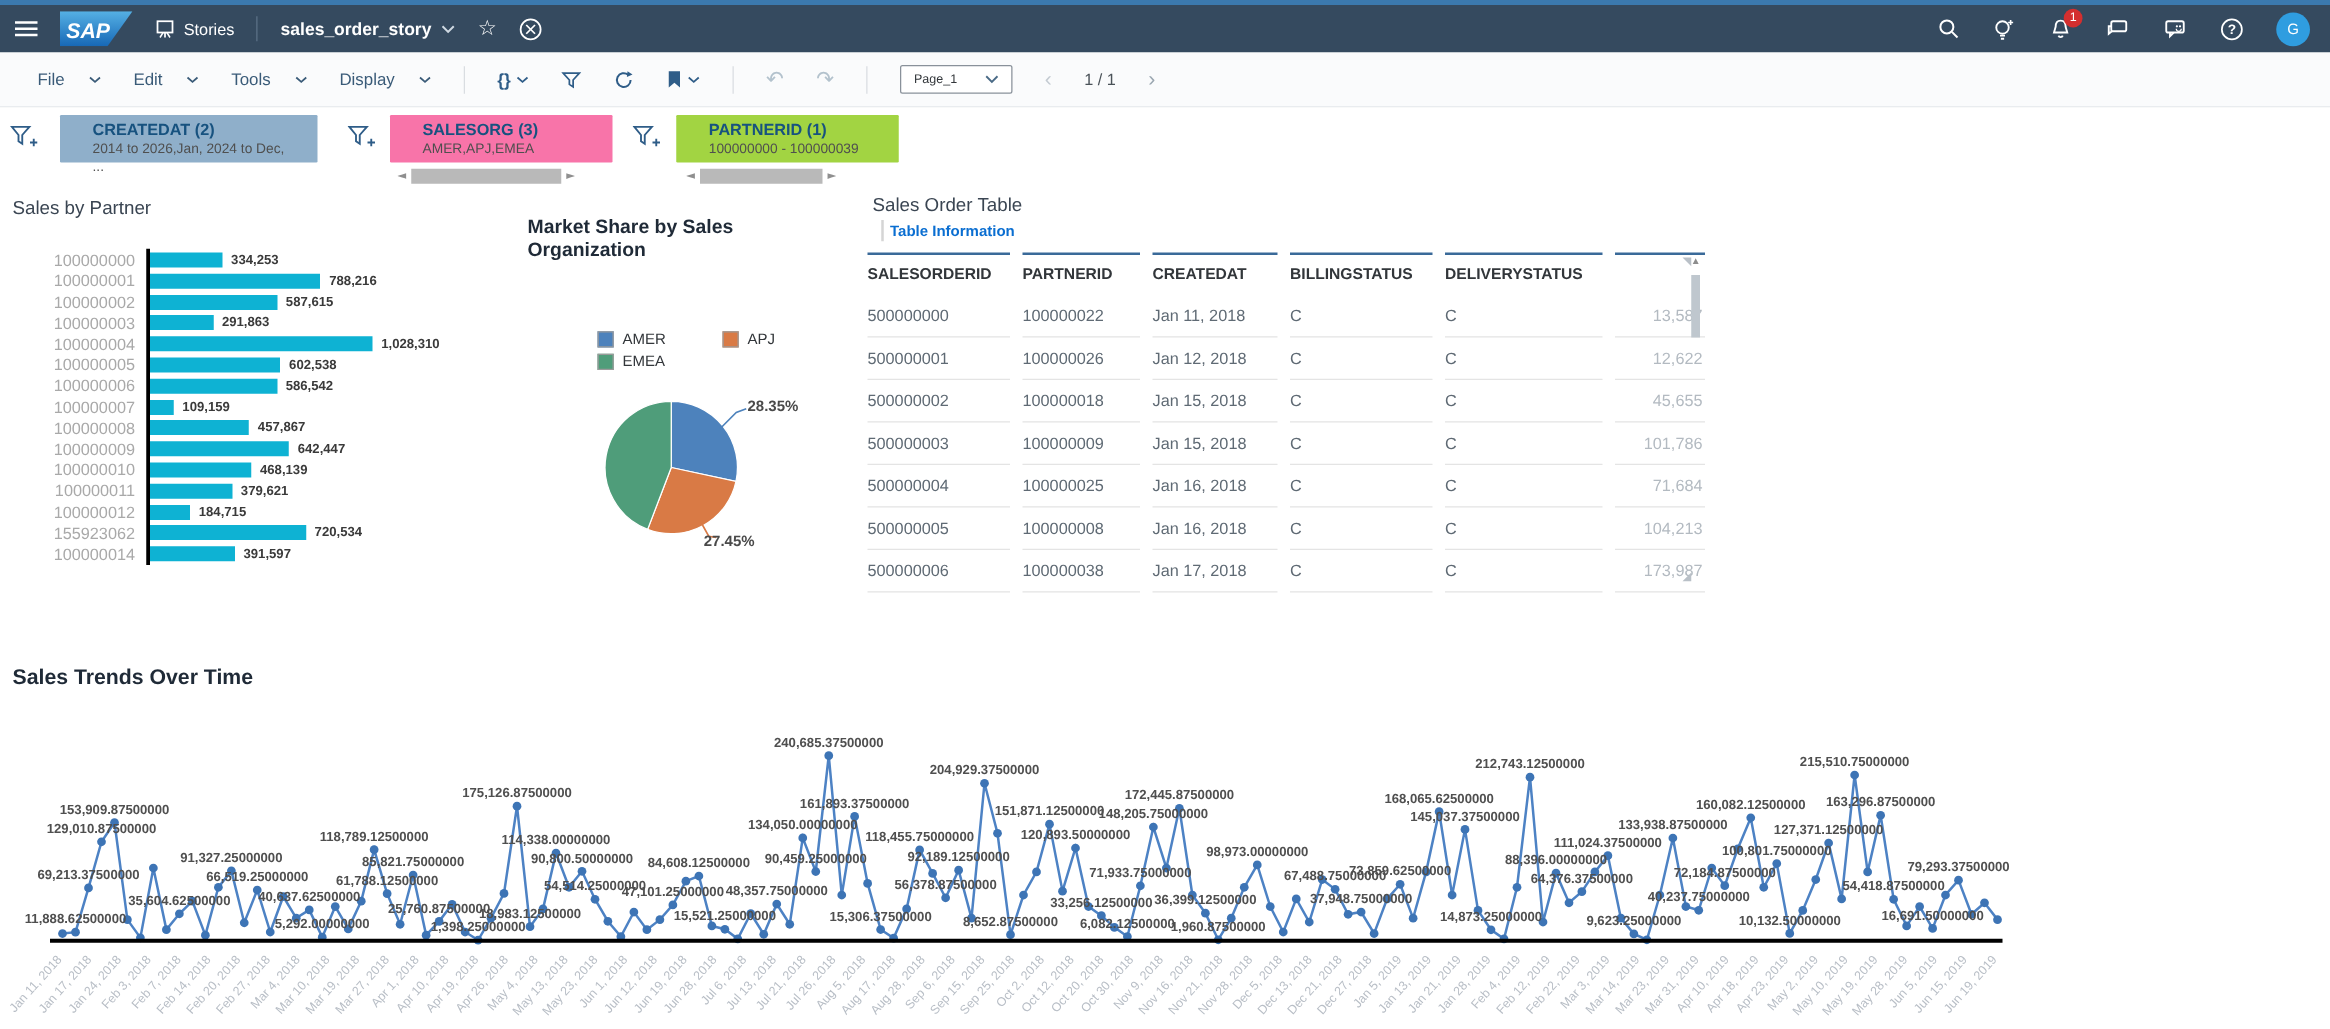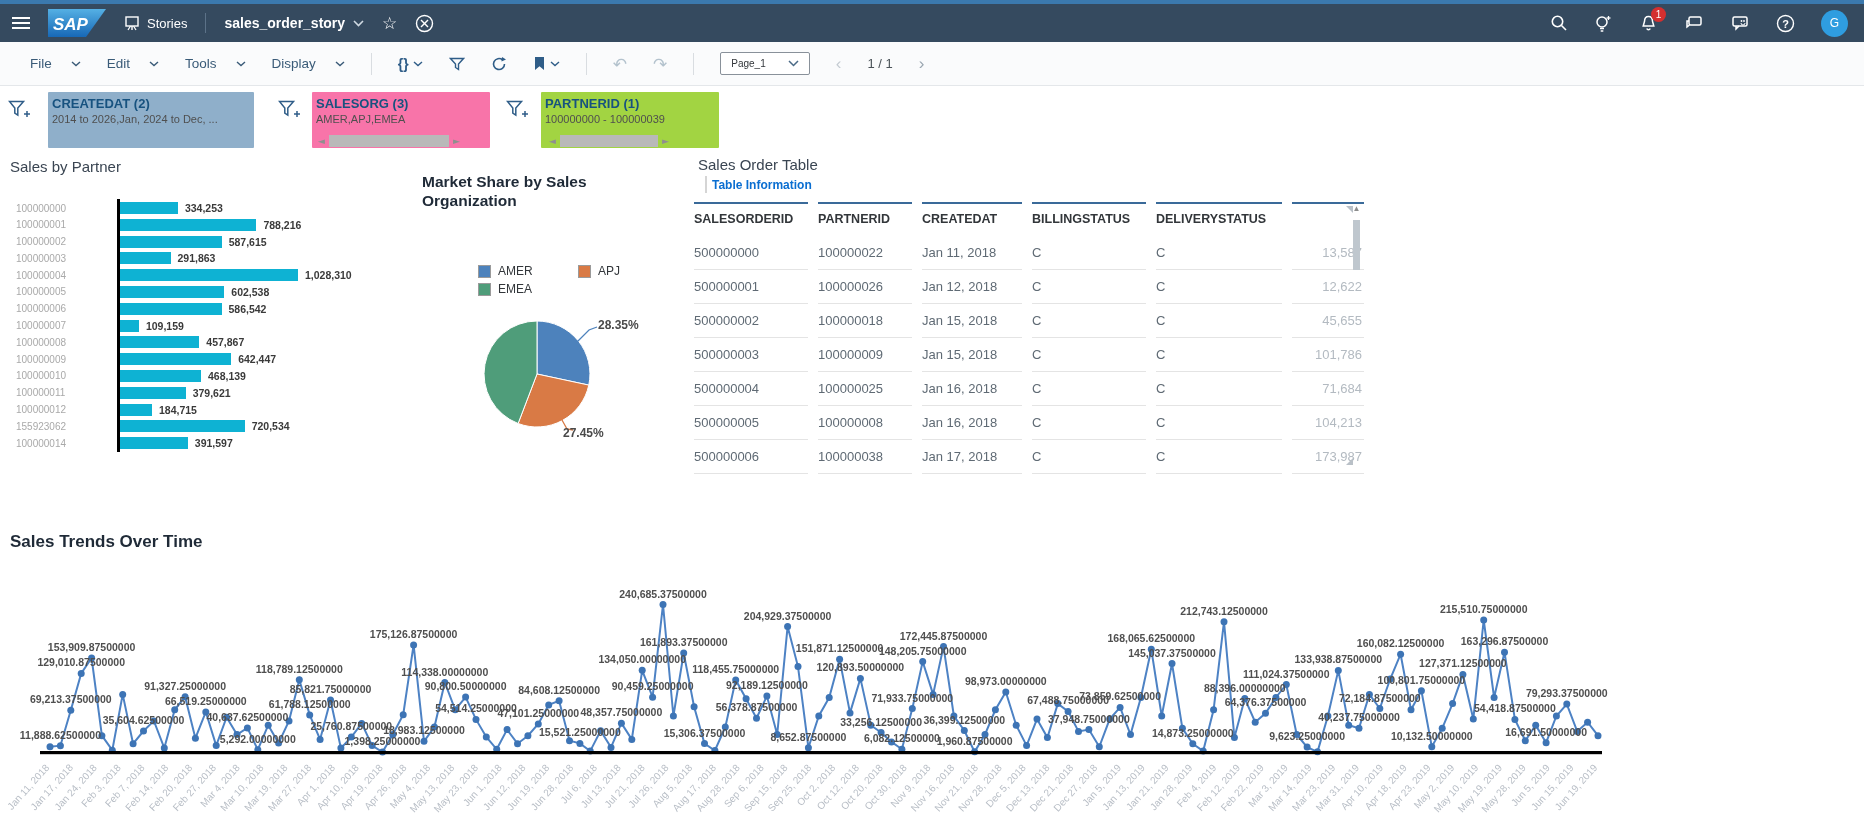--- a/index.html
+++ b/index.html
@@ -35,35 +35,35 @@
   .braces{font-size:14px;font-weight:bold;}
   .undo-glyph{font-family:"DejaVu Sans",sans-serif;font-size:17px;}
   .page-box{border:1px solid #89919a;border-radius:2px;background:#fff;padding:5px 10px;
             display:flex;align-items:center;gap:22px;font-size:10px;color:#32363a;cursor:pointer;}
   .pg-arrow{font-size:17px;}
   .pg-prev{color:#c4cbd2;} .pg-next{color:#9aa6b0;}
   .pg-count{font-size:13px;color:#4a5258;}
   
   .filterbar{position:absolute;left:0;top:86px;width:100%;height:66px;background:#fff;}
   .funnel-plus{position:absolute;top:14px;color:#2f5d88;cursor:pointer;}
-  .token{position:absolute;top:6px;height:56px;border-radius:1px;padding:3px 4px;box-sizing:border-box;cursor:pointer;}
+  .token{position:absolute;top:6px;height:38px;border-radius:1px;padding:3px 26px;box-sizing:border-box;cursor:pointer;}
   .token .t-title{font-size:13px;font-weight:bold;color:#17527f;line-height:17px;}
   .token .t-sub{font-size:11px;color:#4f4f4f;line-height:15px;}
   .mini-scroll{position:absolute;top:48px;height:14px;display:flex;align-items:center;gap:4px;}
   .ms-arrow{font-size:9px;color:#8f8f8f;font-family:"DejaVu Sans",sans-serif;cursor:pointer;}
   .ms-bar{height:12px;background:#b9b9b9;cursor:pointer;}
   
   .w-title{position:absolute;font-size:15px;color:#3a4552;}
   .w-title-bold{position:absolute;font-weight:bold;color:#1f2a37;}
   
   .bar-block{position:absolute;left:16px;top:202px;width:420px;}
   .bar-rows{position:relative;}
   .bar-axis{position:absolute;left:101px;top:-3px;bottom:-3px;width:3px;background:#000;}
   .bar-row{display:flex;align-items:center;height:12px;margin-bottom:4.8px;}
-  .bar-cat{width:92px;padding-right:9px;font-size:10px;color:#a9a9a9;text-align:left;flex:none;}
+  .bar-cat{width:92px;padding-right:9px;font-size:13px;color:#a9a9a9;text-align:right;flex:none;}
   .bar-fill{height:12px;background:#0eb2d3;flex:none;margin-left:3px;cursor:pointer;}
   .bar-val{font-size:10.5px;font-weight:bold;color:#3a3a3a;margin-left:7px;white-space:nowrap;}
   
   .pie-title{left:422px;top:172px;width:215px;font-size:15.5px;line-height:1.25;}
   .legend{position:absolute;left:478px;top:264px;width:200px;display:flex;flex-wrap:wrap;}
   .leg-item{display:flex;align-items:center;gap:7px;font-size:12px;color:#32363a;margin-bottom:4px;}
   .leg-item.w1{width:100px;} .leg-item.w2{width:80px;}
   .swatch{width:13px;height:13px;border:1px solid #9a9a9a;box-sizing:border-box;flex:none;}
   .pie-svg{position:absolute;left:467px;top:300px;overflow:visible;}
   .pie-label{position:absolute;font-size:12px;font-weight:bold;color:#4a4a4a;}

